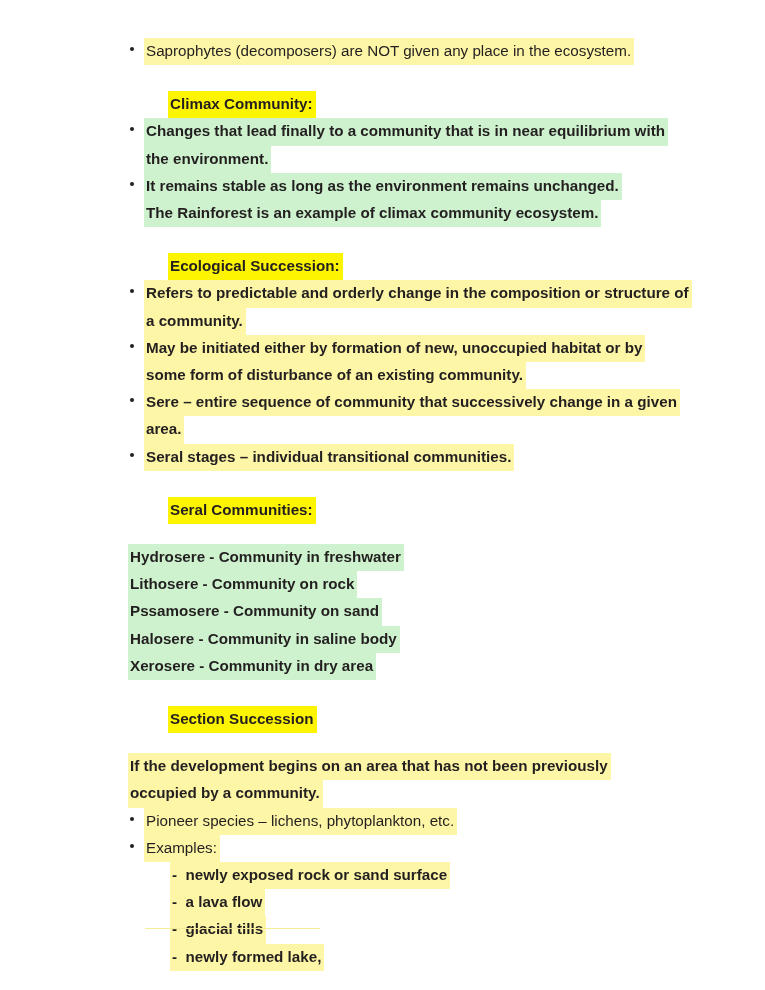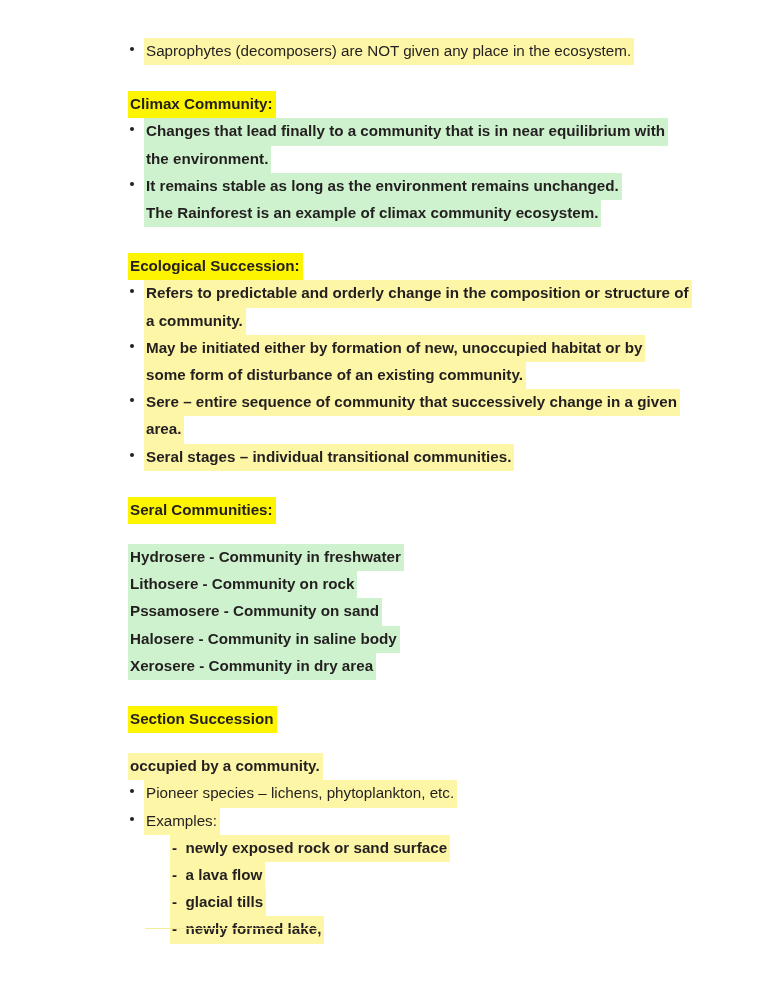--- a/index.html
+++ b/index.html
@@ -60,21 +60,21 @@
     background: #231f20;
   }
 
   
   .hl {
     display: inline-block;
     padding: 1px 3px 2px 2px;
     box-decoration-break: clone;
   }
   .hl-yellow   { background: #fdf6a6; }
-  .hl-vivid    { background: #fcf400; }
+  .hl-vivid    { background: #fcf400; margin-left: 40px; }
   .hl-green    { background: #cdf2cd; }
 
   .bold   { font-weight: bold; }
   .normal { font-weight: normal; }
   .gap-md { height: 20px; }
   .gap-lg { height: 26px; }
 
   .indent-sub {
     padding-left: 42px;
   }
@@ -178,20 +178,21 @@
 
     <div class="gap-lg"></div>
 
     <div class="block">
       <span class="line"><span class="hl hl-vivid bold">Section Succession</span></span>
     </div>
 
     <div class="gap-md"></div>
 
     <div class="block">
+      <span class="line"><span class="hl hl-yellow bold">If the development begins on an area that has not been previously</span></span>
       <span class="line"><span class="hl hl-yellow bold">occupied by a community.</span></span>
     </div>
 
     <div class="block bullet-row">
       <span class="bullet-dot"></span>
       <span class="line"><span class="hl hl-yellow normal">Pioneer species – lichens, phytoplankton, etc.</span></span>
     </div>
 
     <div class="block bullet-row">
       <span class="bullet-dot"></span>

